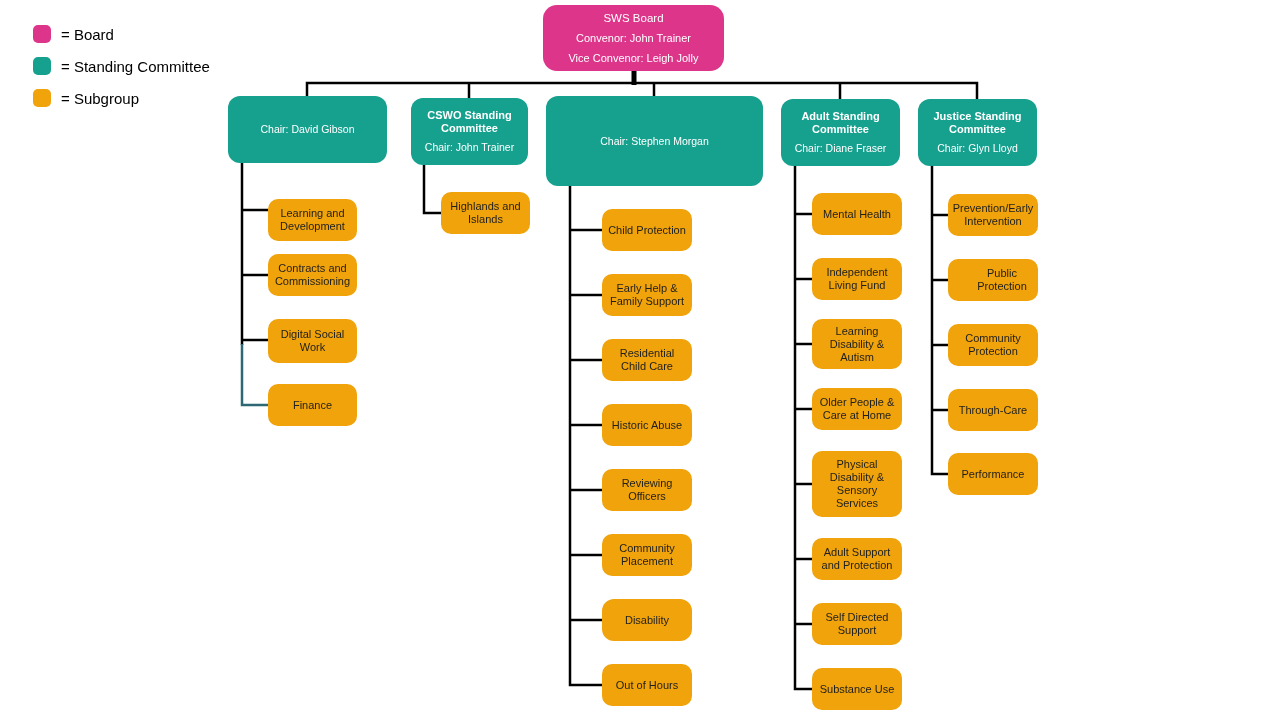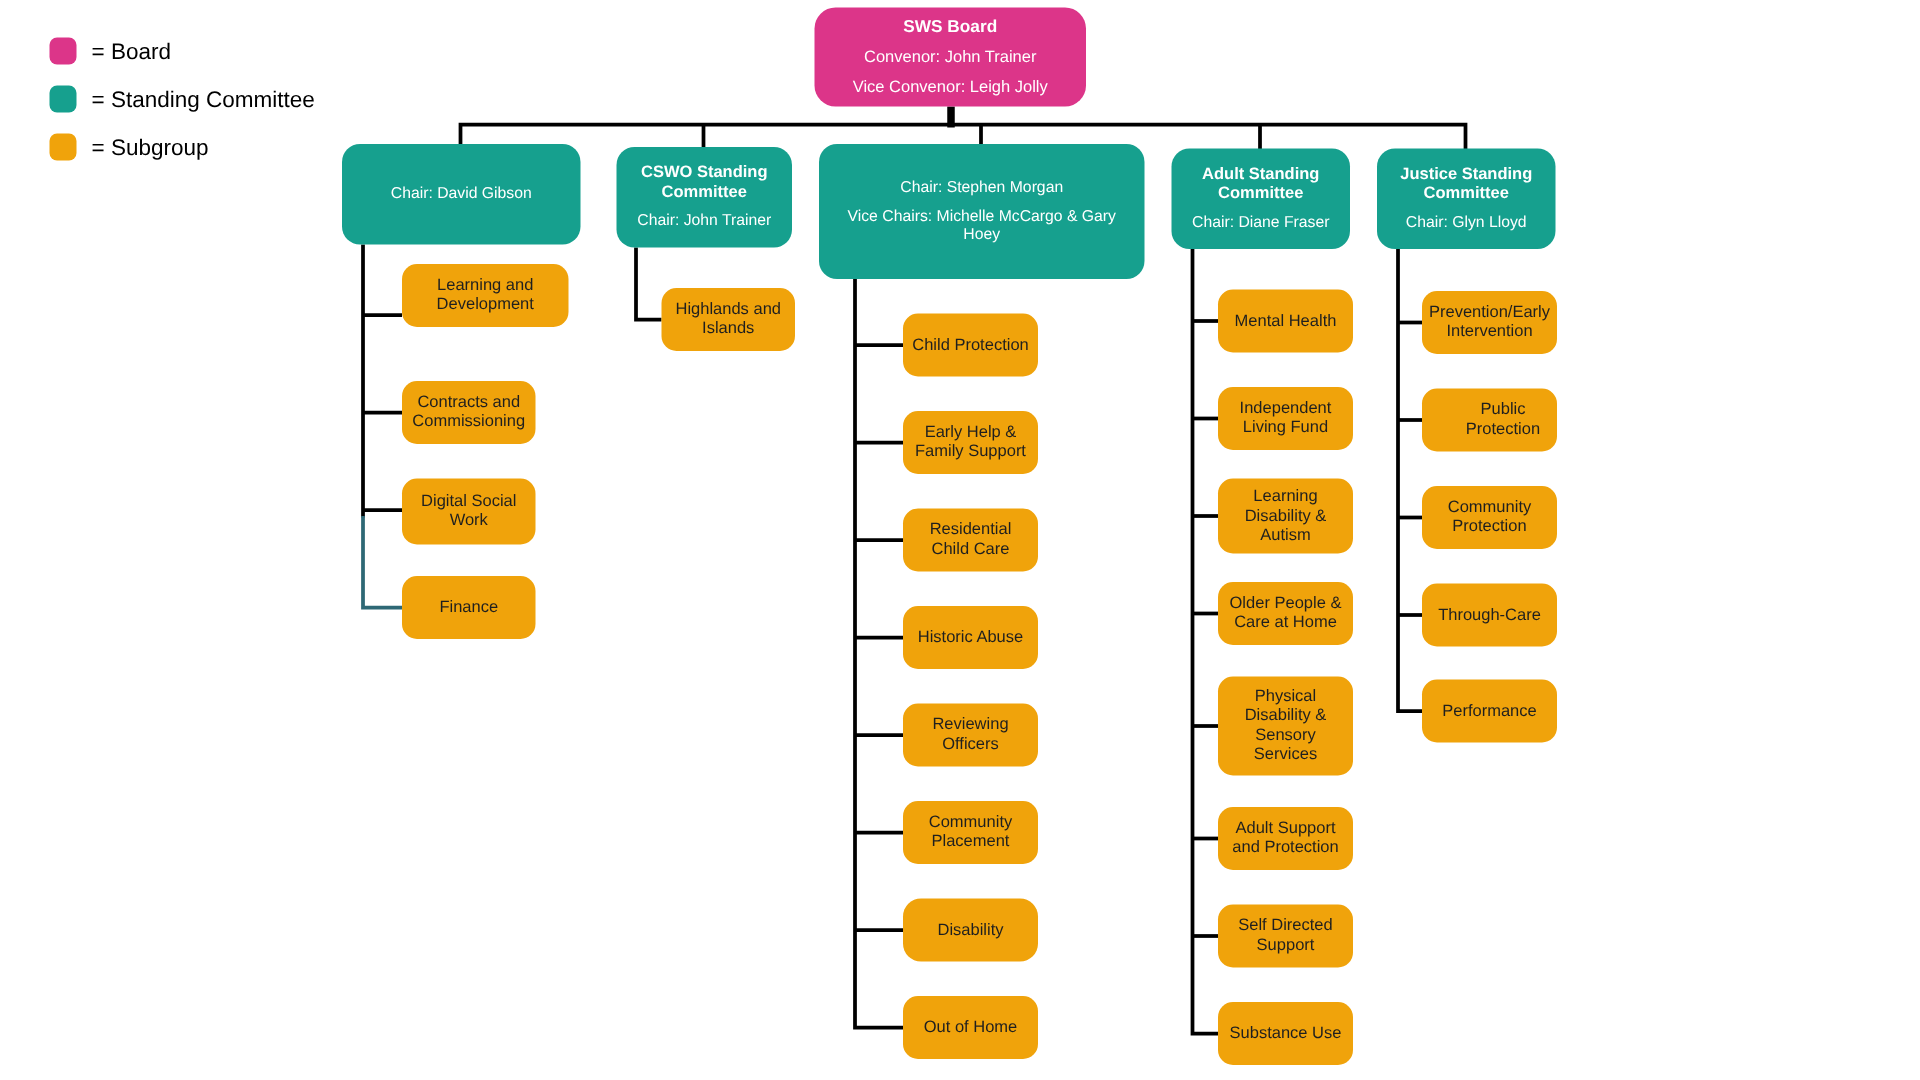--- a/index.html
+++ b/index.html
@@ -9,21 +9,21 @@
   }
   svg.connectors{position:absolute;left:0;top:0;pointer-events:none;}
   .node{
     position:absolute;box-sizing:border-box;
     display:flex;flex-direction:column;align-items:center;justify-content:center;
     text-align:center;
   }
   .board{
     background:#DC3589;color:#ffffff;border-radius:14px;gap:8px;padding:4px 8px;
   }
-  .b-title{font-weight:bold;font-size:11.5px;}
+  .b-title{font-weight:normal;font-size:11.5px;}
   .b-line{font-size:11px;}
   .committee{
     background:#16A08E;color:#ffffff;border-radius:12px;gap:6px;padding:4px 8px;
   }
   .c-title{font-weight:bold;font-size:11px;line-height:13px;}
   .c-sub{font-size:10.5px;line-height:12.5px;}
   .subgroup{
     background:#F0A30B;color:#1f1f1f;border-radius:10px;
     font-size:11px;line-height:13px;padding:2px 5px;
   }
@@ -103,46 +103,45 @@
 
 <div class="node committee" style="left:228px;top:96px;width:159px;height:67px;">
   <div class="c-sub">Chair: David Gibson</div>
 </div>
 <div class="node committee" style="left:411px;top:98px;width:117px;height:67px;">
   <div class="c-title">CSWO Standing Committee</div>
   <div class="c-sub">Chair: John Trainer</div>
 </div>
 <div class="node committee" style="left:546px;top:96px;width:217px;height:90px;">
   <div class="c-sub">Chair: Stephen Morgan</div>
-  <div class="c-sub">Vice Chairs: Michelle McCargo &amp; Gary Hoey</div>
 </div>
 <div class="node committee" style="left:781px;top:99px;width:119px;height:67px;">
   <div class="c-title">Adult Standing Committee</div>
   <div class="c-sub">Chair: Diane Fraser</div>
 </div>
 <div class="node committee" style="left:918px;top:99px;width:119px;height:67px;">
   <div class="c-title">Justice Standing Committee</div>
   <div class="c-sub">Chair: Glyn Lloyd</div>
 </div>
 
-<div class="node subgroup" style="left:268px;top:176px;width:111px;height:42px;">Learning and Development</div>
+<div class="node subgroup" style="left:268px;top:199px;width:89px;height:42px;">Learning and Development</div>
 <div class="node subgroup" style="left:268px;top:254px;width:89px;height:42px;">Contracts and Commissioning</div>
 <div class="node subgroup" style="left:268px;top:319px;width:89px;height:44px;">Digital Social Work</div>
 <div class="node subgroup" style="left:268px;top:384px;width:89px;height:42px;">Finance</div>
 
 <div class="node subgroup" style="left:441px;top:192px;width:89px;height:42px;">Highlands and Islands</div>
 
 <div class="node subgroup" style="left:602px;top:209px;width:90px;height:42px;">Child Protection</div>
 <div class="node subgroup" style="left:602px;top:274px;width:90px;height:42px;">Early Help &amp; Family Support</div>
 <div class="node subgroup" style="left:602px;top:339px;width:90px;height:42px;">Residential Child Care</div>
 <div class="node subgroup" style="left:602px;top:404px;width:90px;height:42px;">Historic Abuse</div>
 <div class="node subgroup" style="left:602px;top:469px;width:90px;height:42px;">Reviewing Officers</div>
 <div class="node subgroup" style="left:602px;top:534px;width:90px;height:42px;">Community Placement</div>
 <div class="node subgroup" style="left:602px;top:599px;width:90px;height:42px;border-radius:12px;">Disability</div>
-<div class="node subgroup" style="left:602px;top:664px;width:90px;height:42px;">Out of Home</div>
+<div class="node subgroup" style="left:602px;top:664px;width:90px;height:42px;">Out of Hours</div>
 
 <div class="node subgroup" style="left:812px;top:193px;width:90px;height:42px;">Mental Health</div>
 <div class="node subgroup" style="left:812px;top:258px;width:90px;height:42px;">Independent Living Fund</div>
 <div class="node subgroup" style="left:812px;top:319px;width:90px;height:50px;">Learning Disability &amp; Autism</div>
 <div class="node subgroup" style="left:812px;top:388px;width:90px;height:42px;">Older People &amp; Care at Home</div>
 <div class="node subgroup" style="left:812px;top:451px;width:90px;height:66px;">Physical Disability &amp; Sensory Services</div>
 <div class="node subgroup" style="left:812px;top:538px;width:90px;height:42px;">Adult Support and Protection</div>
 <div class="node subgroup" style="left:812px;top:603px;width:90px;height:42px;">Self Directed Support</div>
 <div class="node subgroup" style="left:812px;top:668px;width:90px;height:42px;">Substance Use</div>
 

